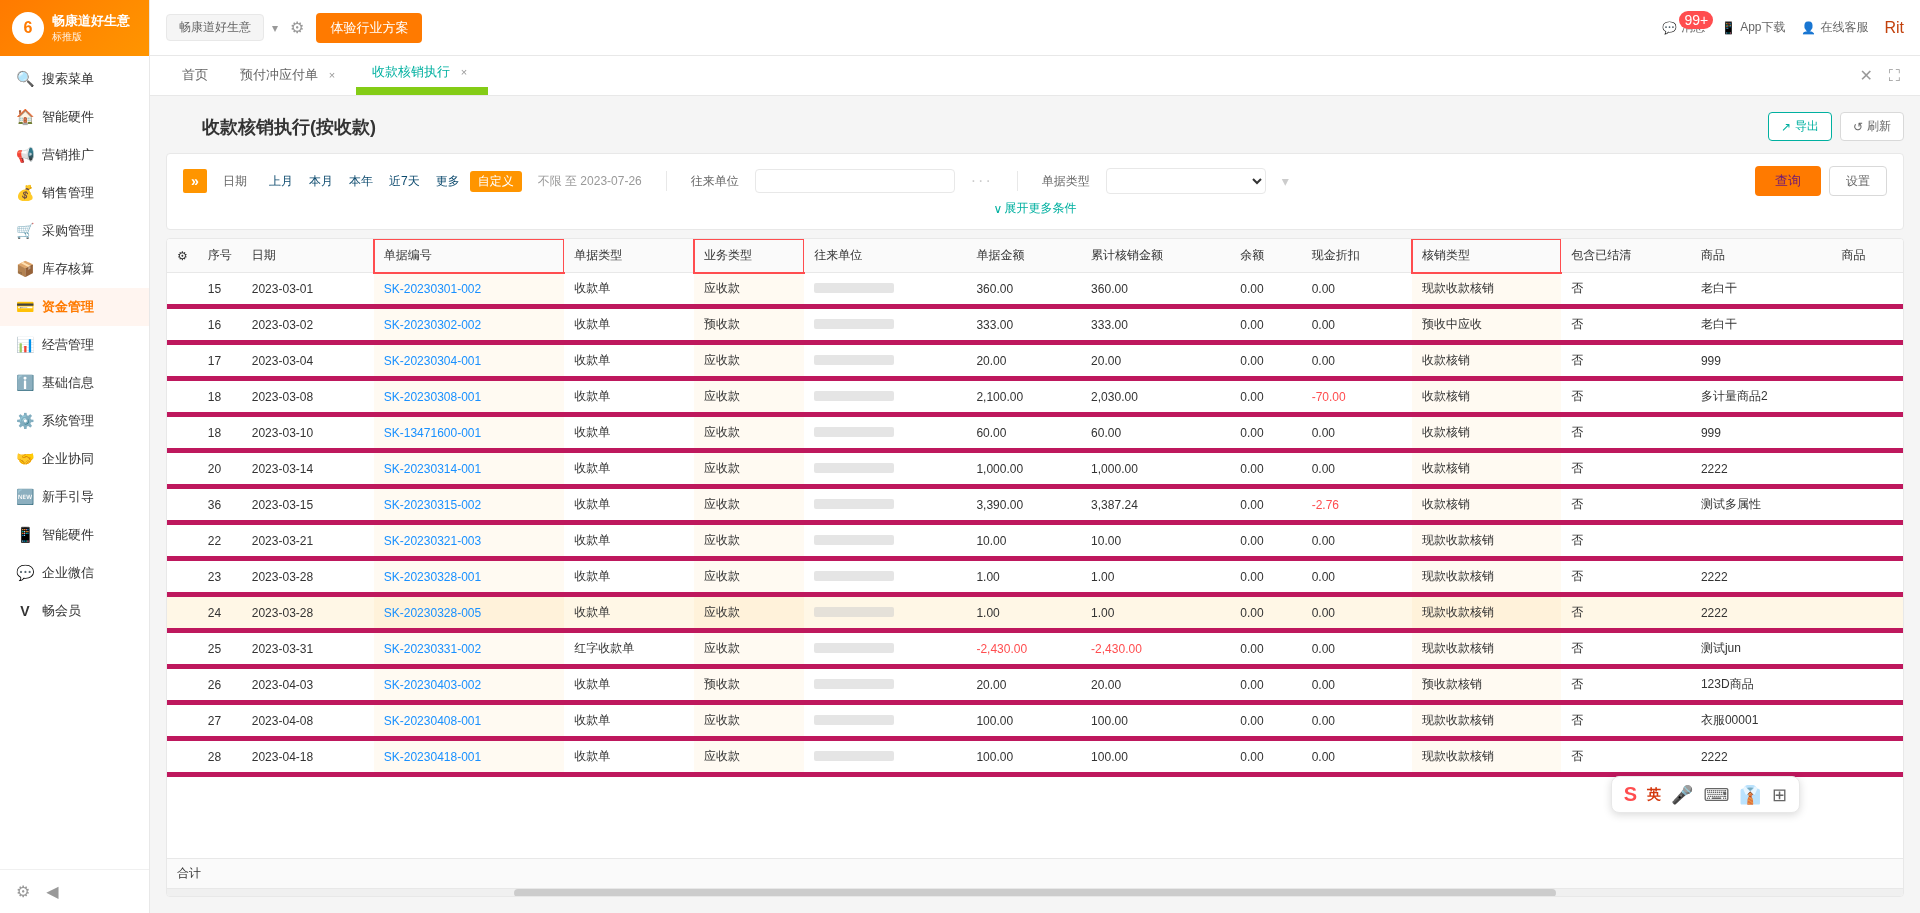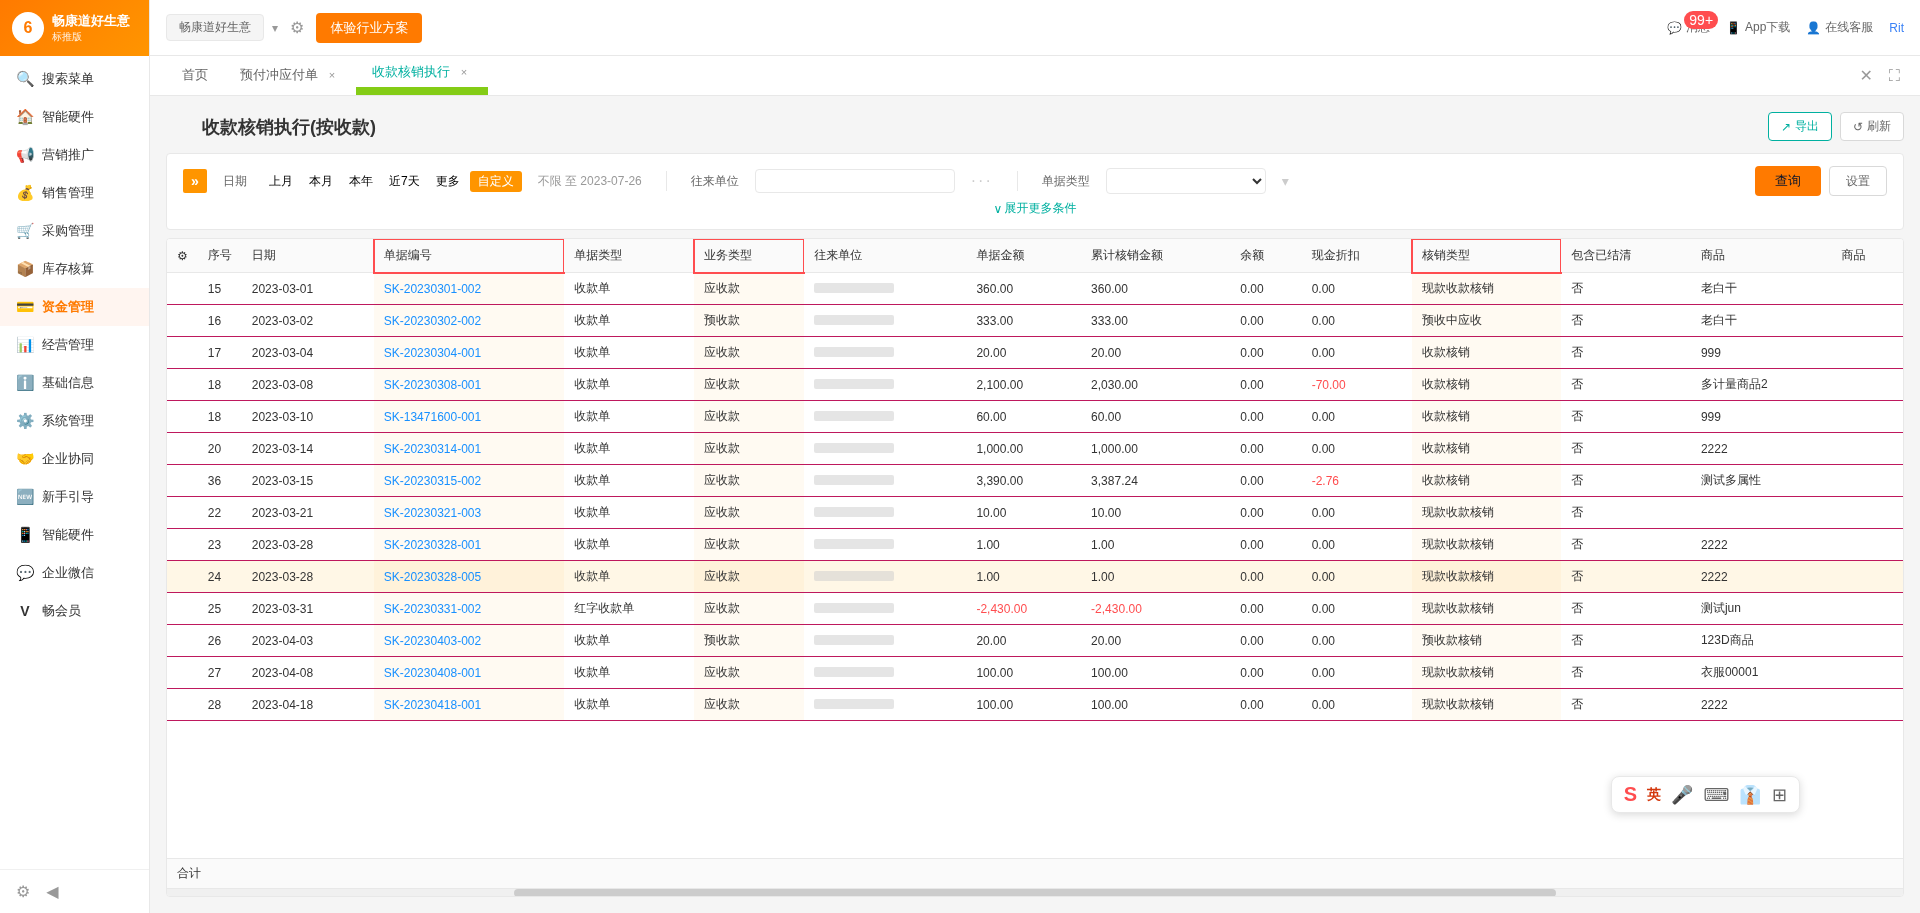--- a/index.html
+++ b/index.html
@@ -25,21 +25,21 @@
     
     .topbar { height: 56px; background: #fff; border-bottom: 1px solid #e8e8e8; display: flex; align-items: center; padding: 0 16px; gap: 12px; }
     .topbar-left { display: flex; align-items: center; gap: 8px; flex: 1; }
     .topbar-breadcrumb { background: #f5f5f5; border: 1px solid #e8e8e8; border-radius: 4px; padding: 4px 12px; font-size: 12px; color: #666; }
     .topbar-dropdown { font-size: 12px; color: #999; cursor: pointer; }
     .topbar-gear { font-size: 16px; color: #999; cursor: pointer; padding: 4px; }
     .topbar-solution { background: #ff7a00; color: #fff; border: none; border-radius: 4px; padding: 6px 14px; font-size: 13px; cursor: pointer; }
     .topbar-right { display: flex; align-items: center; gap: 16px; }
     .topbar-badge { position: relative; display: flex; align-items: center; gap: 4px; font-size: 12px; color: #666; cursor: pointer; }
     .badge-num { position: absolute; top: -8px; right: -8px; background: #ff4d4f; color: #fff; border-radius: 10px; padding: 1px 5px; font-size: 14px; }
-    .topbar-user { font-size: 12px; color: #3b82f6; }
+    .topbar-user { font-size: 16px; color: #c2410c; }
 
     
     .tabbar { height: 40px; background: #fff; border-bottom: 1px solid #e8e8e8; display: flex; align-items: stretch; padding: 0 16px; }
     .tab { display: flex; align-items: center; padding: 0 16px; gap: 6px; cursor: pointer; font-size: 13px; color: #666; border-bottom: 2px solid transparent; position: relative; }
     .tab.active { color: #00b0a0; border-bottom: 8px solid #84cc16; }
     .tab .tab-close { font-size: 11px; color: #999; width: 16px; height: 16px; display: flex; align-items: center; justify-content: center; border-radius: 50%; }
     .tab-actions { margin-left: auto; display: flex; align-items: center; gap: 8px; }
     .tab-action-btn { font-size: 16px; color: #999; cursor: pointer; padding: 4px; }
 
     
@@ -49,37 +49,37 @@
     .page-actions { display: flex; gap: 8px; }
     .btn-export { border: 1px solid #00b0a0; color: #00b0a0; background: #fff; border-radius: 4px; padding: 5px 12px; cursor: pointer; font-size: 12px; display: flex; align-items: center; gap: 4px; }
     .btn-refresh { border: 1px solid #d9d9d9; color: #666; background: #fff; border-radius: 4px; padding: 5px 12px; cursor: pointer; font-size: 12px; display: flex; align-items: center; gap: 4px; }
 
     
     .filter-bar { background: #fff; border: 1px solid #e8e8e8; border-radius: 4px; padding: 12px 16px; margin-bottom: 8px; }
     .filter-row { display: flex; align-items: center; gap: 16px; }
     .filter-expand-btn { width: 24px; height: 24px; background: #ff9500; color: #fff; border-radius: 2px; display: flex; align-items: center; justify-content: center; cursor: pointer; font-size: 14px; font-weight: bold; }
     .filter-label { font-size: 12px; color: #666; white-space: nowrap; }
     .filter-date-btns { display: flex; gap: 4px; align-items: center; }
-    .date-btn { font-size: 12px; color: #000000; cursor: pointer; padding: 2px 6px; }
+    .date-btn { font-size: 12px; color: #0c4a6e; cursor: pointer; padding: 2px 6px; }
     .date-btn-custom { font-size: 12px; color: #fff; background: #ff9500; border-radius: 3px; padding: 2px 8px; cursor: pointer; }
     .filter-date-range { font-size: 12px; color: #999; }
     .filter-divider { width: 1px; height: 20px; background: #e8e8e8; margin: 0 8px; }
     .filter-input { border: 1px solid #e8e8e8; border-radius: 4px; padding: 4px 8px; font-size: 12px; color: #333; width: 200px; outline: none; }
     .filter-dots { color: #ccc; font-size: 16px; letter-spacing: 2px; }
     .filter-select { border: 1px solid #e8e8e8; border-radius: 4px; padding: 4px 8px; font-size: 12px; color: #333; width: 160px; outline: none; background: #fff; }
-    .btn-query { background: #ff7a00; color: #0f172a; border: none; border-radius: 4px; padding: 6px 20px; font-size: 13px; cursor: pointer; }
+    .btn-query { background: #ff7a00; color: #701a75; border: none; border-radius: 4px; padding: 6px 20px; font-size: 13px; cursor: pointer; }
     .btn-setting { background: #fff; color: #666; border: 1px solid #d9d9d9; border-radius: 4px; padding: 5px 16px; font-size: 12px; cursor: pointer; }
     .filter-expand-row { display: flex; align-items: center; justify-content: center; padding: 4px 0 0; }
     .btn-expand-more { border: none; background: none; color: #00b0a0; font-size: 12px; cursor: pointer; display: flex; align-items: center; gap: 2px; }
 
     
     .table-container { flex: 1; background: #fff; border: 1px solid #e8e8e8; border-radius: 4px; overflow: hidden; display: flex; flex-direction: column; }
     .data-table { width: 100%; border-collapse: collapse; font-size: 12px; }
     .data-table thead th { background: #fafafa; border-bottom: 1px solid #e8e8e8; padding: 8px 10px; text-align: left; color: #333; font-weight: 500; white-space: nowrap; position: relative; }
-    .data-table tbody tr { border-bottom: 1px solid #be185d; }
+    .data-table tbody tr { border-bottom: 5px solid #be185d; }
     .data-table tbody tr.row-selected { background: #fff7e6; }
     .data-table tbody td { padding: 7px 10px; color: #333; white-space: nowrap; }
     .data-table tbody td.highlighted { background: rgba(255, 149, 0, 0.05); }
     .link-text { color: #1890ff; cursor: pointer; text-decoration: none; }
     .negative { color: #ff4d4f; }
     .table-footer { border-top: 1px solid #e8e8e8; padding: 6px 10px; background: #fafafa; font-size: 12px; color: #333; }
     .table-scroll-bar { height: 8px; background: #f0f0f0; border-top: 1px solid #e8e8e8; position: relative; }
     .table-scroll-thumb { height: 8px; background: #ccc; border-radius: 4px; width: 60%; position: absolute; left: 20%; }
     .settings-icon-col { width: 30px; text-align: center; }
     .col-no { width: 35px; }

